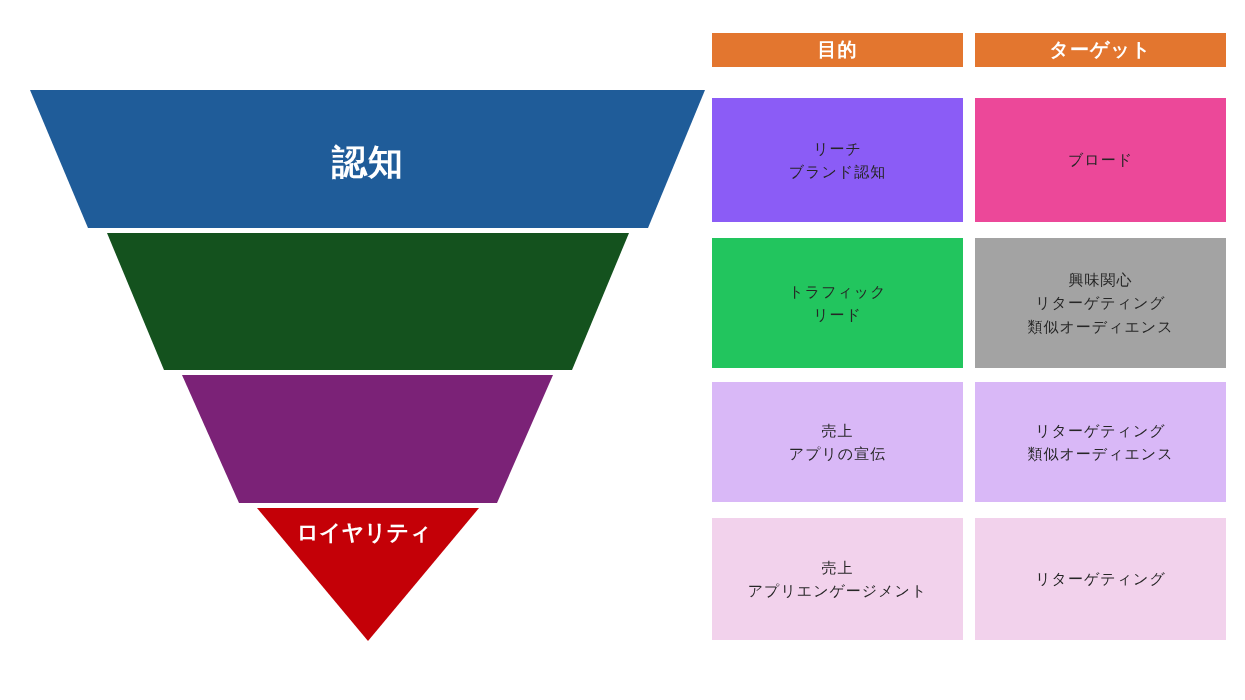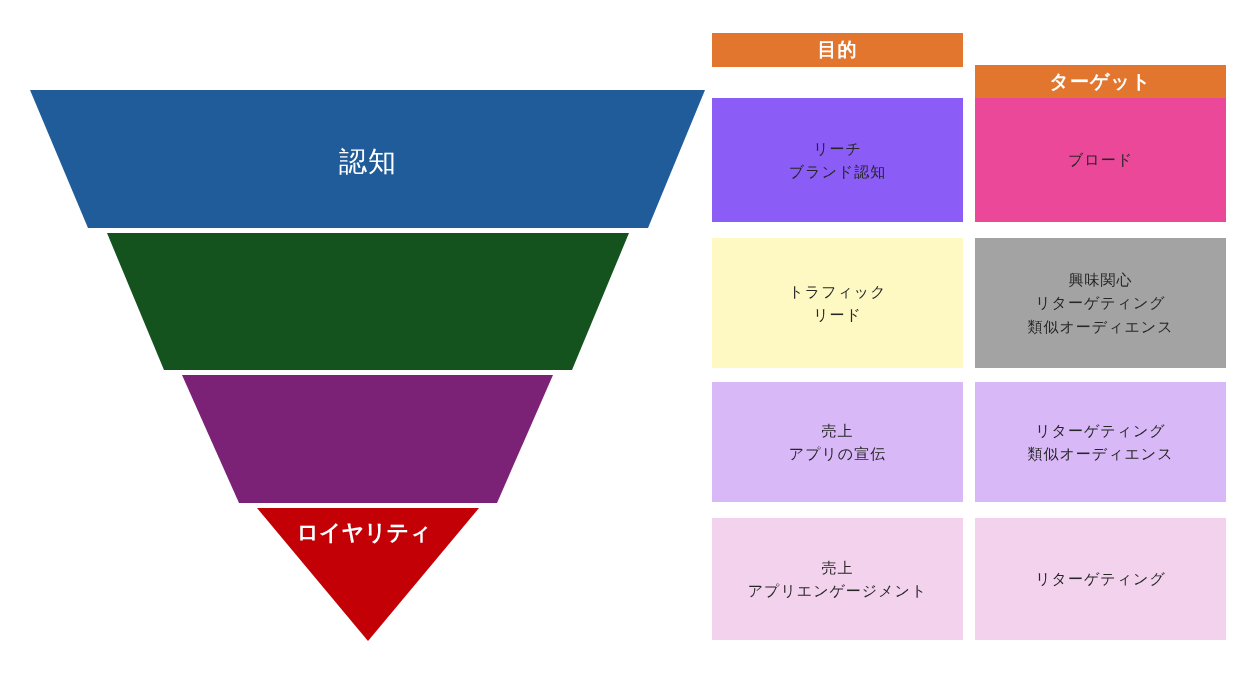--- a/index.html
+++ b/index.html
@@ -30,22 +30,22 @@
   }
   .funnel-label {
     position: absolute;
     color: #ffffff;
     text-align: center;
     white-space: nowrap;
     transform: translate(-50%, -50%);
     letter-spacing: 1px;
   }
   .funnel-label.big {
-    font-size: 28px;
-    font-weight: 400;
+    font-size: 35px;
+    font-weight: 700;
   }
   .funnel-label.small {
     font-size: 22px;
     font-weight: bold;
     letter-spacing: 0px;
   }
 
   
   #table-area {
     position: absolute;
@@ -119,36 +119,36 @@
 </div>
 
 <div id="table-area">
 
   <div class="col col-purpose">
     <div class="hdr" style="background: rgb(227, 118, 47);">目的</div>
     <div class="cell r1 c-blue" style="background: #8b5cf6;">
       <span class="lines">リーチ
 ブランド認知</span>
     </div>
-    <div class="cell r2 c-green" style="background: #fef9c3;">
+    <div class="cell r2 c-green" style="background: #22c55e;">
       <span class="lines">トラフィック
 リード</span>
     </div>
     <div class="cell r3 c-purple" style="background: rgb(217, 184, 247);">
       <span class="lines">売上
 アプリの宣伝</span>
     </div>
     <div class="cell r4 c-pink" style="background: rgb(242, 210, 236);">
       <span class="lines">売上
 アプリエンゲージメント</span>
     </div>
   </div>
 
   <div class="col col-target">
-    <div class="hdr" style="background: rgb(227, 118, 47); margin-top: 32px;">ターゲット</div>
+    <div class="hdr" style="background: rgb(227, 118, 47);">ターゲット</div>
     <div class="cell r1 c-blue" style="background: #ec4899;">
       <span class="lines">ブロード</span>
     </div>
     <div class="cell r2 c-green" style="background: #a3a3a3;">
       <span class="lines">興味関心
 リターゲティング
 類似オーディエンス</span>
     </div>
     <div class="cell r3 c-purple" style="background: rgb(217, 184, 247);">
       <span class="lines">リターゲティング

